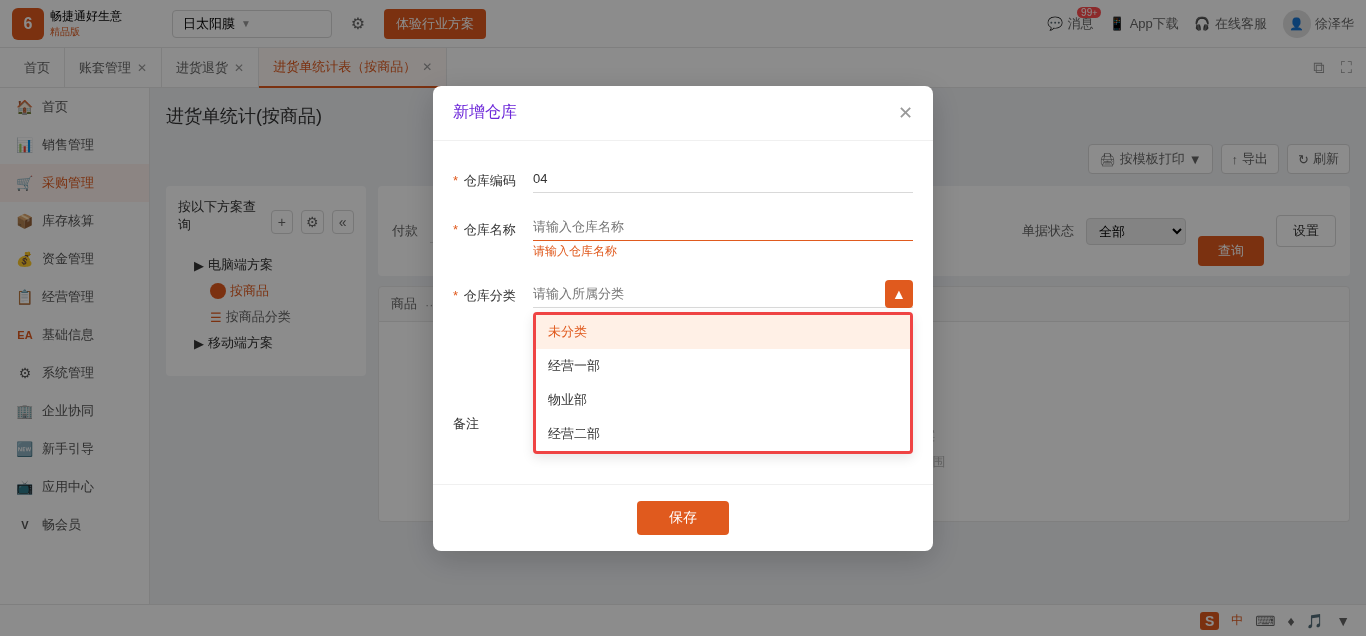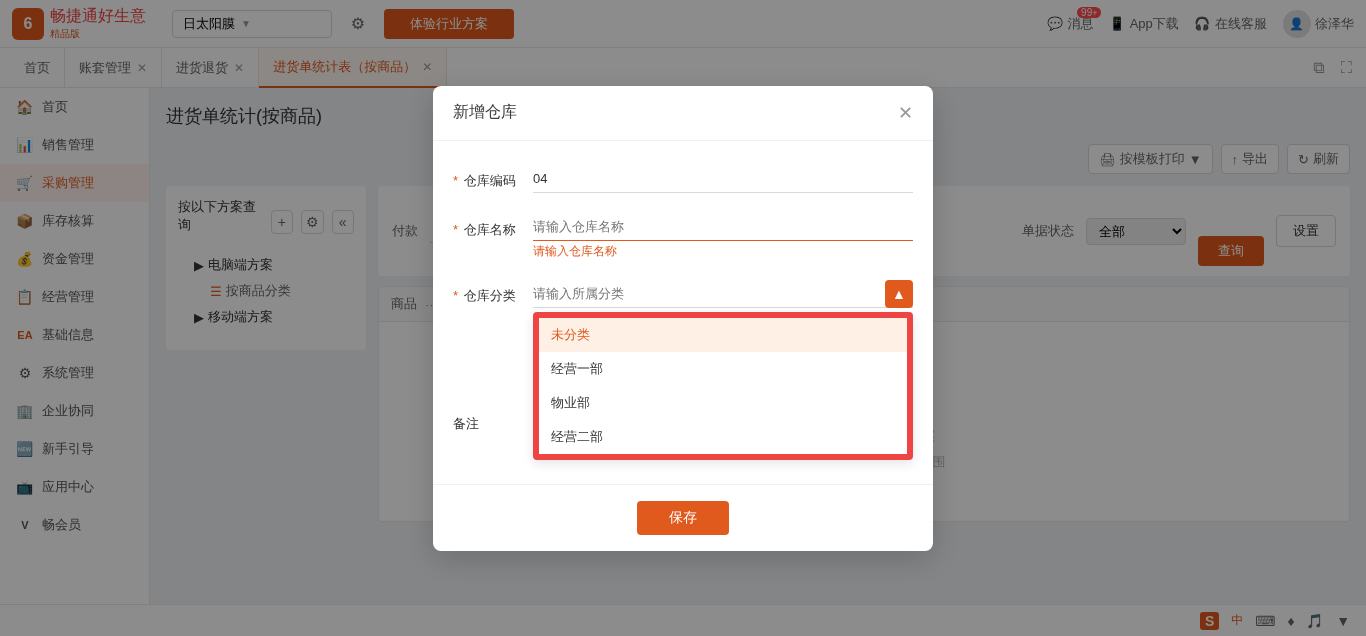--- a/index.html
+++ b/index.html
@@ -13,21 +13,21 @@
     }
     .logo-area {
       display: flex; align-items: center; width: 150px; gap: 6px;
     }
     .logo-icon { width: 32px; height: 32px; background: #e05a1e; border-radius: 6px; display: flex; align-items: center; justify-content: center; color: white; font-weight: bold; font-size: 16px; }
     .store-selector {
       display: flex; align-items: center; border: 1px solid #d9d9d9; border-radius: 4px;
       padding: 4px 10px; gap: 6px; min-width: 160px; cursor: pointer;
     }
     .gear-btn { width: 32px; height: 32px; display: flex; align-items: center; justify-content: center; cursor: pointer; color: #666; font-size: 16px; }
-    .trial-btn { background: #e05a1e; color: white; border: none; padding: 6px 26px; border-radius: 4px; cursor: pointer; font-size: 13px; }
+    .trial-btn { background: #e05a1e; color: white; border: none; padding: 6px 12px; border-radius: 4px; cursor: pointer; font-size: 13px; }
     .header-right { margin-left: auto; display: flex; align-items: center; gap: 16px; }
     .header-icon-item { display: flex; align-items: center; gap: 4px; cursor: pointer; color: #666; font-size: 13px; position: relative; }
     .badge { background: #ff4d4f; color: white; border-radius: 10px; font-size: 10px; padding: 0 4px; position: absolute; top: -8px; right: -8px; }
     .badge-plus { font-size: 9px; }
     .user-avatar { width: 28px; height: 28px; border-radius: 50%; background: #e0e0e0; display: flex; align-items: center; justify-content: center; font-size: 12px; color: #666; }
 
     
     .tab-bar {
       display: flex; align-items: center; height: 40px;
       background: #fff; border-bottom: 1px solid #e8e8e8;
@@ -95,21 +95,21 @@
     }
     .modal {
       background: white; border-radius: 8px; width: 500px;
       box-shadow: 0 8px 32px rgba(0,0,0,0.18);
       overflow: visible;
     }
     .modal-header {
       display: flex; align-items: center; justify-content: space-between;
       padding: 16px 20px; border-bottom: 1px solid #f0f0f0;
     }
-    .modal-title { font-size: 16px; color: #404040; font-weight: 500; font-family: Liberation Serif, serif; }
+    .modal-title { font-size: 16px; color: #6d28d9; font-weight: 500; font-family: Liberation Serif, serif; }
     .modal-close { color: #999; font-size: 18px; cursor: pointer; background: none; border: none; }
     .modal-body { padding: 24px 20px; }
     .form-row { display: flex; align-items: flex-start; margin-bottom: 20px; position: relative; }
     .form-label { width: 80px; font-size: 13px; color: #333; padding-top: 7px; flex-shrink: 0; }
     .required-star { color: #e05a1e; margin-right: 2px; }
     .form-input {
       flex: 1; border: none; border-bottom: 1px solid #d9d9d9;
       padding: 6px 0; font-size: 13px; color: #333; outline: none;
     }
     .form-input.error { border-bottom-color: #e05a1e; }
@@ -120,21 +120,21 @@
     }
     .select-toggle-btn {
       position: absolute; right: 0; top: 50%; transform: translateY(-50%);
       width: 28px; height: 28px; background: #e05a1e; border-radius: 4px;
       display: flex; align-items: center; justify-content: center; cursor: pointer;
     }
 
     
     .dropdown-list {
       position: absolute; left: 80px; right: 0; top: 100%;
-      background: white; border: 6px solid #ef4444;
+      background: white; border: 3px solid #ef4444;
       border-radius: 4px; box-shadow: 0 4px 12px rgba(0,0,0,0.1);
       z-index: 10; margin-top: 2px;
     }
     .dropdown-item {
       padding: 8px 12px; cursor: pointer; font-size: 13px; color: #333;
     }
     .dropdown-item.selected { background: #fff0e6; color: #e05a1e; }
 
     .form-textarea {
       flex: 1; border: none; border-bottom: 1px solid #d9d9d9;
@@ -147,21 +147,21 @@
     }
     .btn-save { background: #e05a1e; color: white; border: none; padding: 8px 32px; border-radius: 4px; cursor: pointer; font-size: 14px; }
   </style>
 </head>
 <body>
 
 <div class="top-header">
   <div class="logo-area">
     <div class="logo-icon">6</div>
     <div>
-      <div style="font-size:16px;color:#ef4444;font-weight:500;">畅捷通好生意</div>
+      <div style="font-size:12px;color:#000000;font-weight:500;">畅捷通好生意</div>
       <div style="font-size:10px;color:#e05a1e;">精品版</div>
     </div>
   </div>
 
   <div class="store-selector">
     <span>日太阳膜</span>
     <span style="color:#999;font-size:10px;">▼</span>
   </div>
 
   <div class="gear-btn">⚙</div>
@@ -296,20 +296,24 @@
             <span style="font-size:13px;color:#333;">按以下方案查询</span>
             <div class="toolbar-btn">+</div>
             <div class="toolbar-btn">⚙</div>
             <div class="toolbar-btn">«</div>
           </div>
           <div class="filter-tree">
             <div class="tree-item">
               <span>▶</span>
               <span>电脑端方案</span>
             </div>
+            <div class="tree-sub-item active">
+              <div class="orange-circle"></div>
+              <span>按商品</span>
+            </div>
             <div class="tree-sub-item">
               <span style="color:#e05a1e;">☰</span>
               <span>按商品分类</span>
             </div>
             <div class="tree-item">
               <span>▶</span>
               <span>移动端方案</span>
             </div>
           </div>
         </div>

